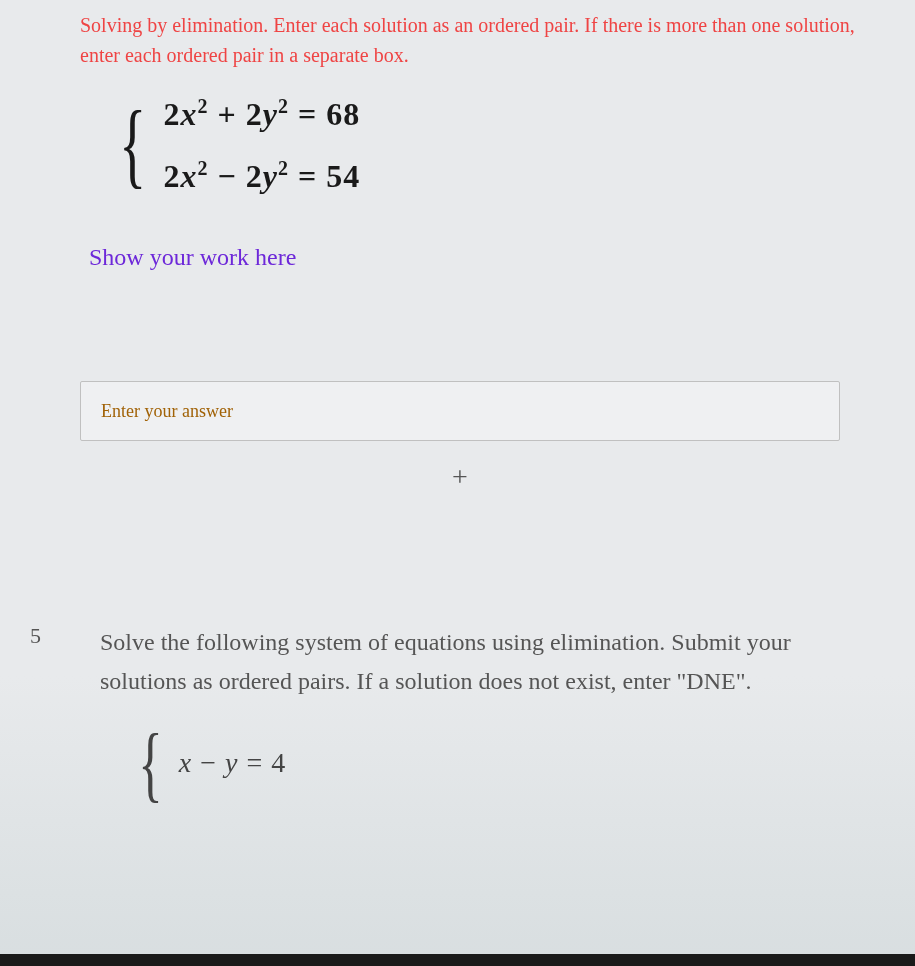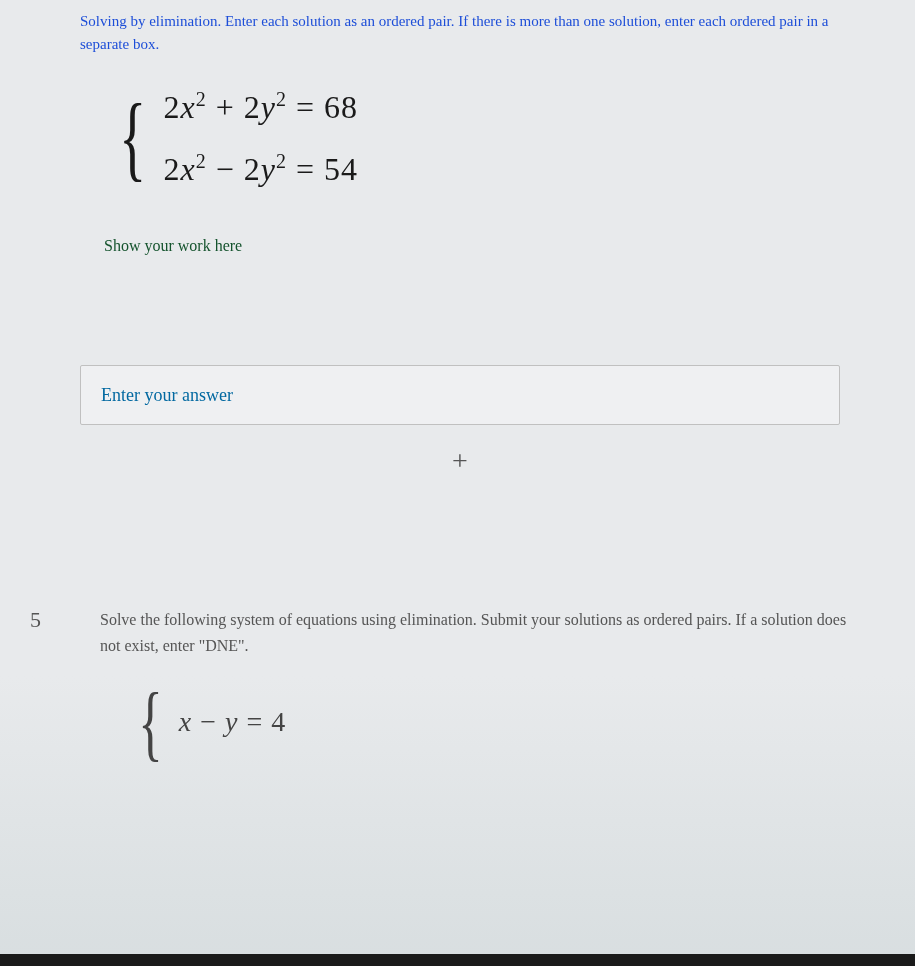--- a/index.html
+++ b/index.html
@@ -13,24 +13,24 @@
       background: linear-gradient(to bottom, #e8eaec 0%, #e8eaec 70%, #d8dee0 100%);
       font-family: Georgia, 'Times New Roman', serif;
       color: #2a2a2a;
       position: relative;
       padding: 0 0 0 30px;
     }
     .content {
       padding: 10px 40px 0 50px;
     }
     .question-text {
-      font-size: 15px;
+      font-size: 20px;
       line-height: 1.5;
-      color: #1d4ed8;
-      margin-bottom: 33px;
+      color: #ef4444;
+      margin-bottom: 25px;
     }
     .equation-system {
       font-family: 'Times New Roman', serif;
       font-size: 32px;
       margin-left: 30px;
       margin-bottom: 50px;
       display: flex;
       align-items: center;
     }
     .brace {
@@ -38,47 +38,48 @@
       font-weight: 100;
       margin-right: 8px;
       transform: scaleX(0.6);
       line-height: 0.9;
       color: #1a1a1a;
     }
     .equations {
       display: flex;
       flex-direction: column;
       gap: 24px;
+      font-weight: bold;
     }
     .equation {
       font-size: 32px;
       color: #1a1a1a;
       letter-spacing: 1px;
     }
     .equation .var {
       font-style: italic;
     }
     .equation sup {
       font-size: 20px;
       vertical-align: super;
     }
     .work-area {
-      font-size: 16px;
-      color: #14532d;
-      margin-left: 24px;
+      font-size: 24px;
+      color: #6d28d9;
+      margin-left: 9px;
       margin-bottom: 110px;
     }
     .answer-input {
       width: 760px;
       height: 60px;
       border: 1px solid #c0c0c0;
       background: rgba(255, 255, 255, 0.3);
       padding: 11px 20px;
       font-size: 18px;
-      color: #0369a1;
+      color: #a16207;
       margin-left: 0;
       display: flex;
       align-items: center;
       border-radius: 2px;
     }
     .plus-button {
       text-align: center;
       font-size: 28px;
       color: #555;
       margin-top: 20px;
@@ -93,21 +94,21 @@
     .question-number {
       position: absolute;
       left: 30px;
       font-size: 22px;
       color: #555;
     }
     .question2 {
       margin-left: 70px;
     }
     .question2-text {
-      font-size: 16px;
+      font-size: 24px;
       line-height: 1.6;
       color: #555;
       margin-bottom: 25px;
       width: 760px;
     }
     .equation-system-2 {
       font-family: 'Times New Roman', serif;
       margin-left: 30px;
       display: flex;
       align-items: center;

